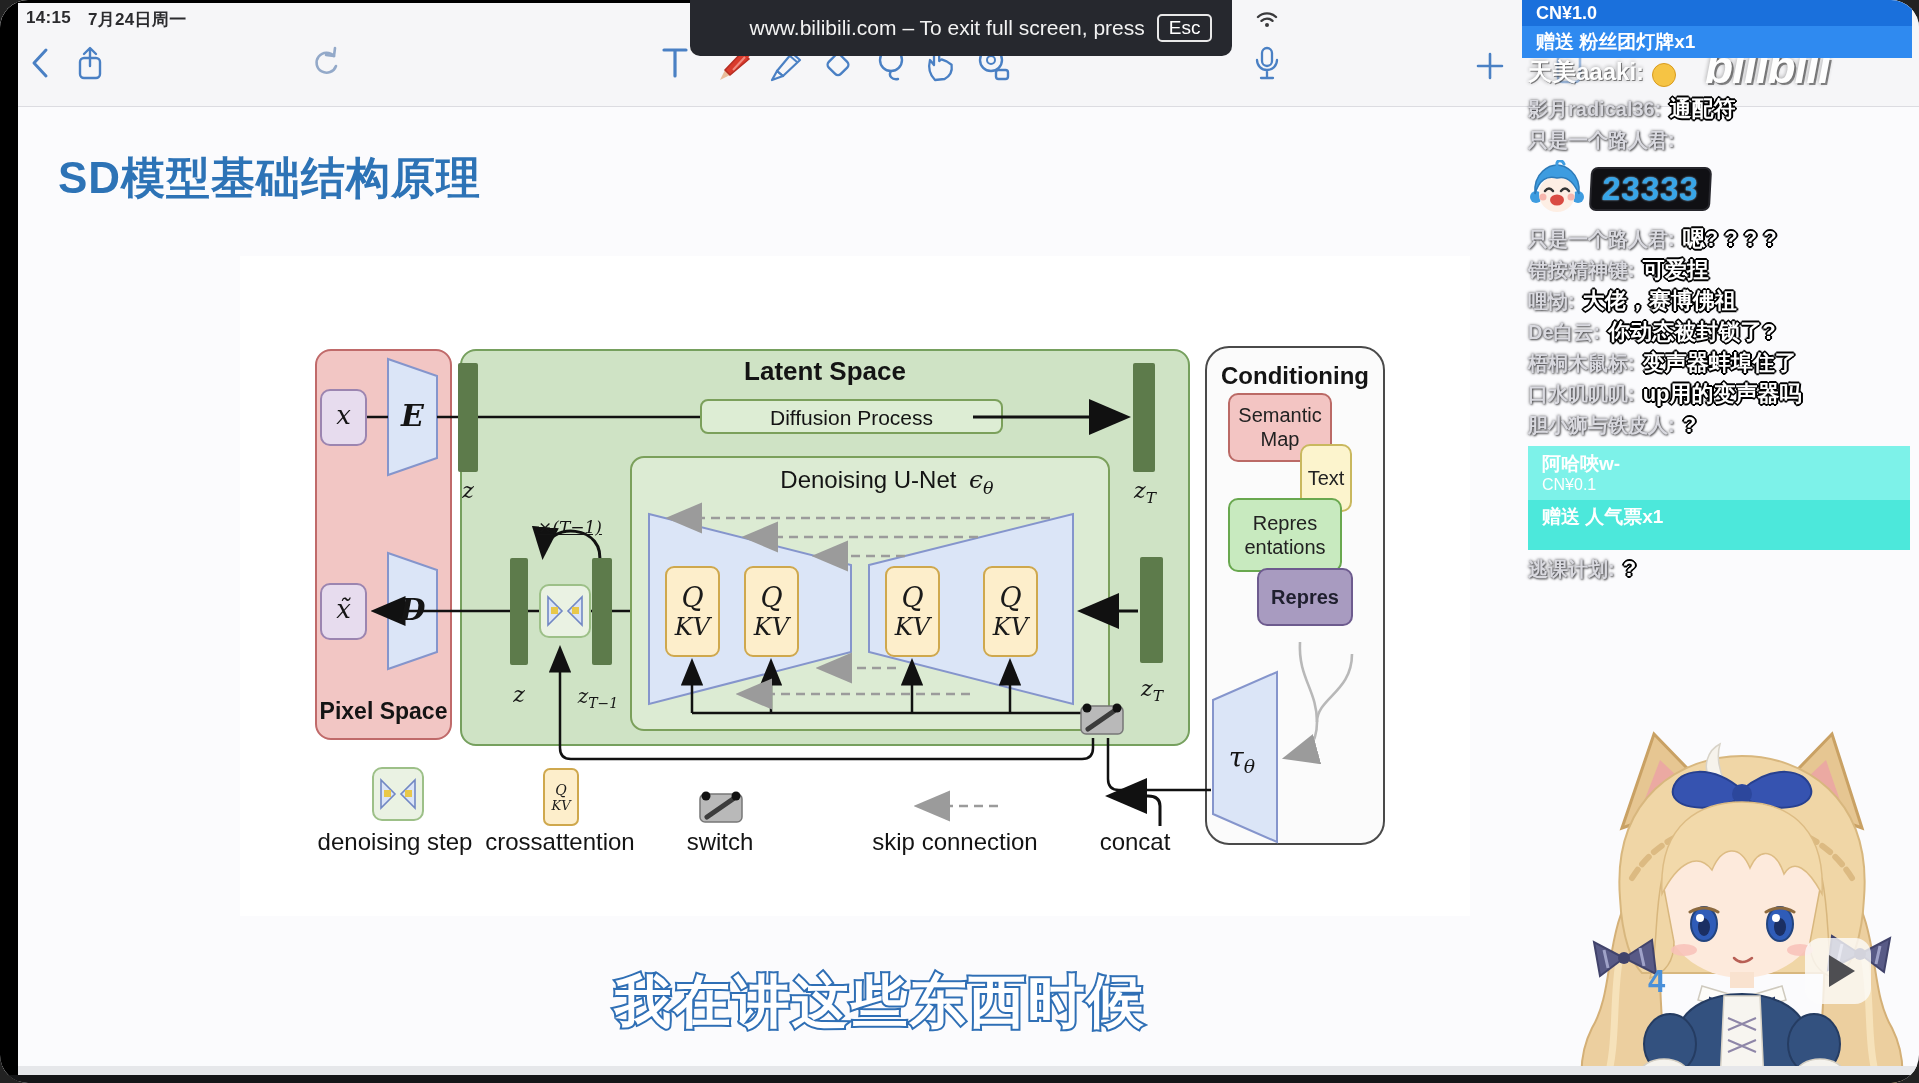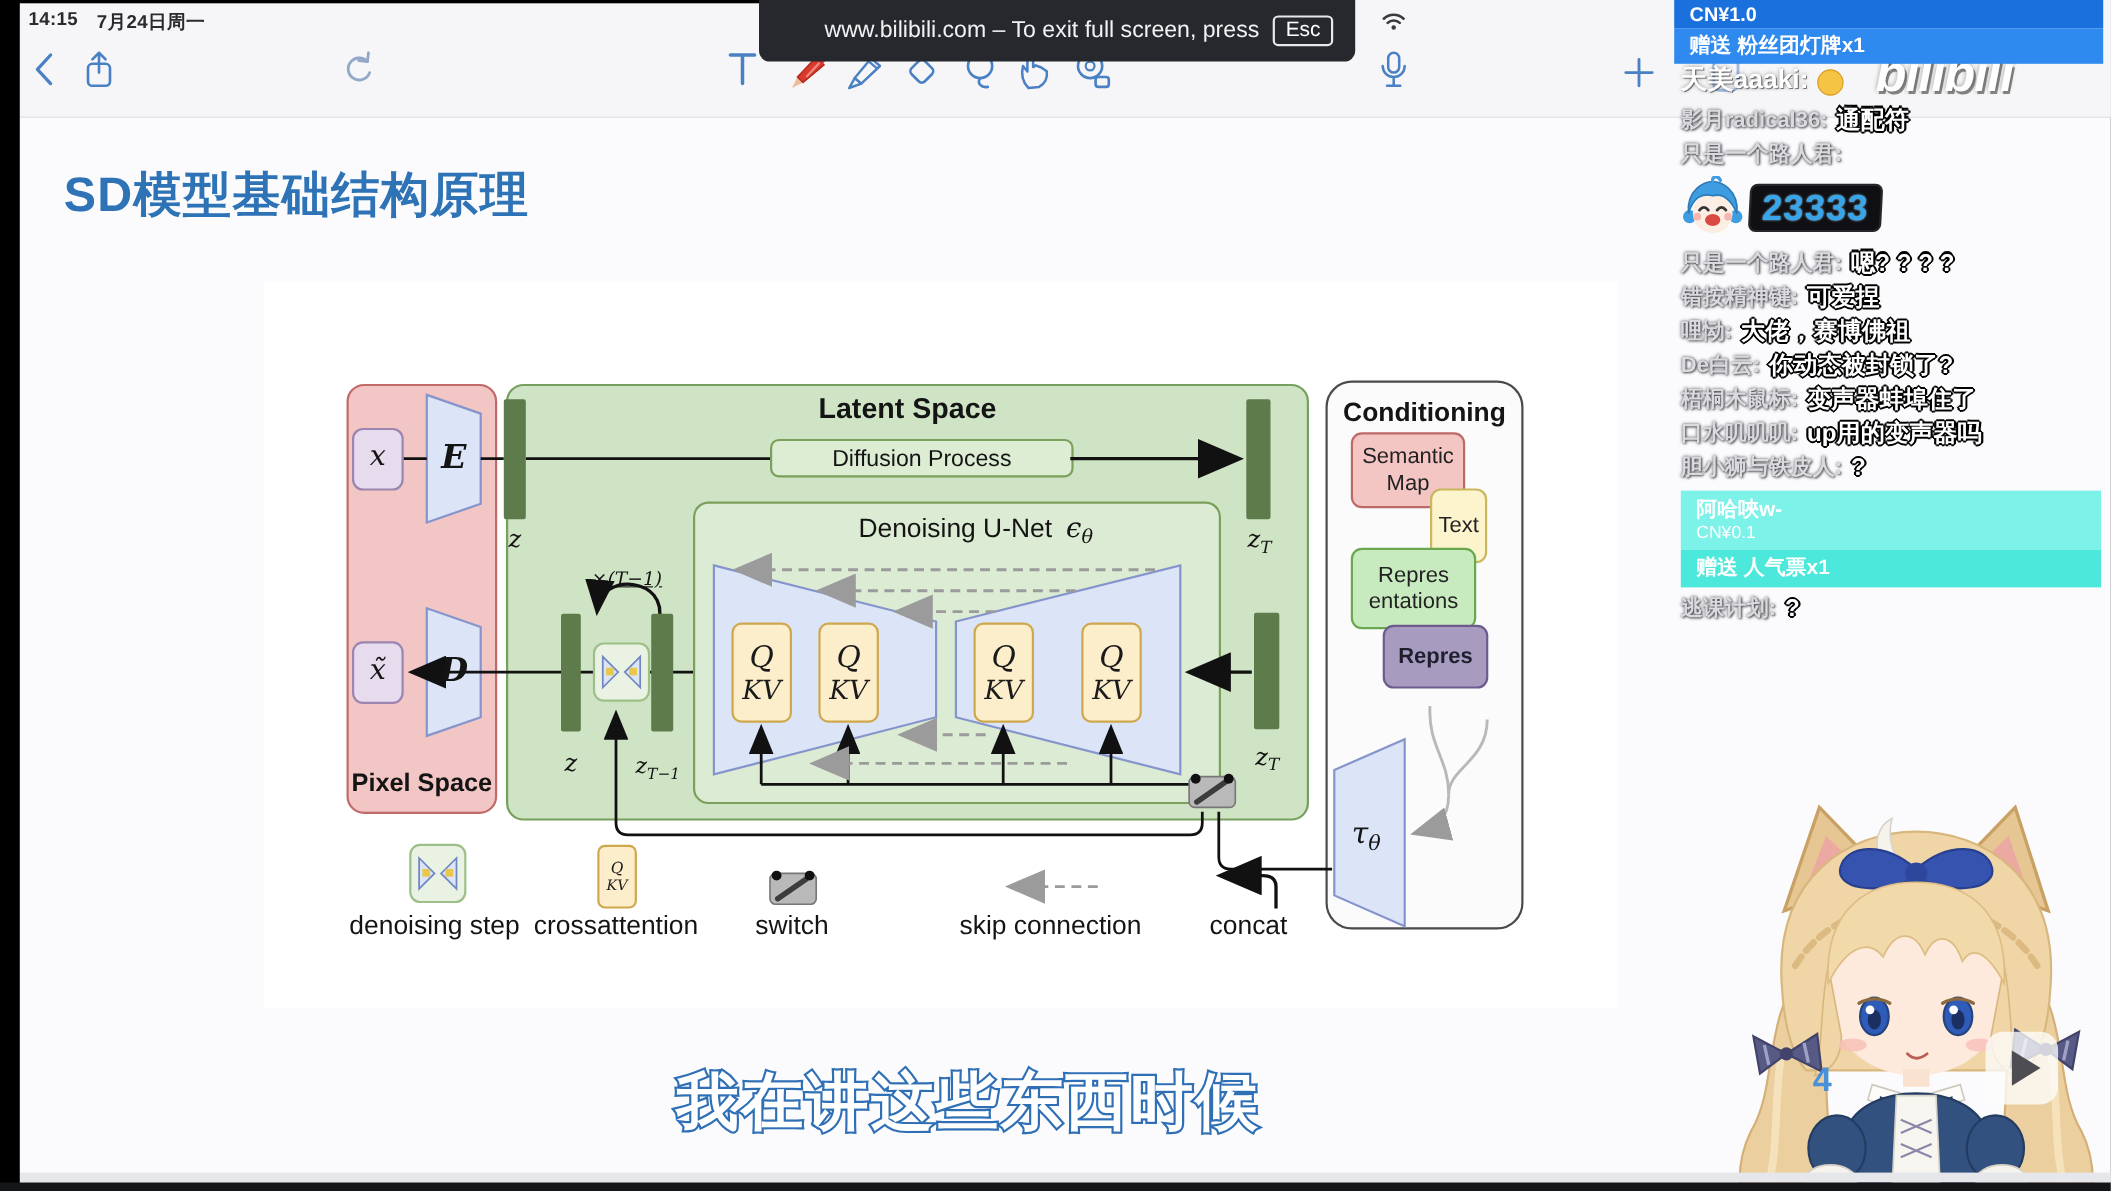--- a/index.html
+++ b/index.html
@@ -1,17 +1,17 @@
 <!DOCTYPE html>
 <html><head>
 <meta charset="utf-8">
 <style>
   html,body{margin:0;padding:0;background:#222;}
   #screen{position:relative;width:1919px;height:1083px;overflow:hidden;background:#fbfbfd;
-          font-family:"Liberation Sans",sans-serif;}
+          font-family:"Liberation Sans",sans-serif;border-radius:28px;}
   .abs{position:absolute;}
   
   #topbar{left:0;top:0;width:1919px;height:106px;background:#f6f6f8;}
   #topedge{left:0;top:0;width:700px;height:3px;background:#000;}
   #leftedge{left:0;top:0;width:18px;height:1083px;background:#000;z-index:40;}
   #botstrip{left:0;top:1066px;width:1919px;height:9px;background:#e6e7ea;z-index:39;}
   #botbar{left:0;top:1075px;width:1919px;height:8px;background:#141517;z-index:40;}
   #divider{left:18px;top:106px;width:1901px;height:1px;background:#dcdce1;}
   .statustxt{top:8px;font-size:17px;font-weight:700;color:#2b2b2e;letter-spacing:.3px;}
   .toolico{top:46px;cursor:pointer;}
@@ -49,21 +49,21 @@
                line-height:32px;padding-left:14px;}
   #emoteRow{display:flex;align-items:center;gap:4px;height:64px;margin:2px 0 3px 0;}
   #emoteBadge{background:#101014;border:2px solid #26262c;border-radius:7px;color:#37a5e8;
               font-weight:900;font-size:33px;letter-spacing:1px;line-height:40px;padding:0 10px;
               transform:skewX(-3deg);text-shadow:0 0 2px #9fd6ff;}
   #giftCyan{width:382px;margin:6px 0 4px 0;}
   #giftCyan .c1{background:#7df2e9;padding:7px 0 6px 14px;}
   #giftCyan .c1 .nm{color:#fff;font-weight:800;font-size:19px;line-height:22px;}
   #giftCyan .c1 .am{color:#fefefe;font-size:16px;line-height:19px;}
   #giftCyan .c2{background:#4ce8db;color:#fff;font-weight:800;font-size:19px;line-height:34px;
-                height:34px;padding-left:14px;}
+                height:50px;padding-left:14px;}
   #wm{left:1528px;top:56px;z-index:9;display:flex;align-items:center;gap:8px;}
   #wm .wmu{color:#fff;font-weight:800;font-size:24px;opacity:.92;
            text-shadow:0 0 4px rgba(0,0,0,.45),1px 1px 0 rgba(0,0,0,.5);}
   .emoji{display:inline-block;width:22px;height:22px;border-radius:50%;background:#f6c444;
          border:1px solid #d89b1e;position:relative;top:3px;}
   #bililogo{left:1705px;top:40px;z-index:9;color:#fff;font-weight:900;font-size:46px;font-style:italic;
             letter-spacing:-1px;opacity:.95;
             text-shadow:0 0 5px rgba(0,0,0,.4),2px 2px 0 rgba(40,40,40,.55);}
   #num4{left:1648px;top:964px;color:#4a90d9;font-size:31px;font-weight:800;z-index:13;}
   #playbtn{left:1805px;top:938px;width:66px;height:66px;border-radius:16px;
@@ -147,21 +147,21 @@
     <span class="esc">Esc</span>
   </div>
 
   <div class="abs" id="pagetitle">SD模型基础结构原理</div>
 
   <div class="abs" id="figure">
 
     <div class="box" style="left:75px;top:93px;width:137px;height:391px;background:#f2c6c4;border:2px solid #c06a6a;border-radius:16px;z-index:1;"></div>
     <div class="box" style="left:220px;top:93px;width:730px;height:397px;background:#cfe3c5;border:2px solid #76a05e;border-radius:16px;z-index:1;"></div>
     <div class="box" style="left:390px;top:200px;width:480px;height:275px;background:#dcebd3;border:2px solid #7ba05b;border-radius:14px;z-index:1;"></div>
-    <div class="box ctr" style="left:460px;top:143px;width:276px;height:35px;background:#ddedd4;border:2px solid #7ba05b;border-radius:8px;font-size:21px;line-height:33px;color:#141414;z-index:1;">Diffusion Process</div>
+    <div class="box ctr" style="left:460px;top:143px;width:303px;height:35px;background:#ddedd4;border:2px solid #7ba05b;border-radius:8px;font-size:21px;line-height:33px;color:#141414;z-index:1;">Diffusion Process</div>
     <div class="box" style="left:965px;top:90px;width:180px;height:499px;background:#fbfbfb;border:2.5px solid #4a4a4a;border-radius:24px;z-index:1;"></div>
     <div class="box" style="left:80px;top:133px;width:47px;height:57px;background:#e7dcee;border:2px solid #9c85b0;border-radius:10px;z-index:2;"></div>
     <div class="box" style="left:80px;top:327px;width:47px;height:57px;background:#e7dcee;border:2px solid #9c85b0;border-radius:10px;z-index:2;"></div>
 
     <div class="box ctr" style="left:988px;top:137px;width:104px;height:69px;background:#f3c5c3;border:2px solid #bb6a66;border-radius:10px;z-index:2;font-size:20px;line-height:24px;padding-top:8px;color:#222;">
       <div>Semantic</div>
       <div>Map</div>
     </div>
     <div class="box ctr" style="left:1060px;top:188px;width:52px;height:68px;background:#fcf4cd;border:2px solid #c9b85e;border-radius:10px;z-index:3;font-size:20px;line-height:64px;color:#222;">Text</div>
     <div class="box ctr" style="left:988px;top:242px;width:114px;height:74px;background:#c8eabf;border:2px solid #69a84f;border-radius:10px;z-index:4;font-size:20px;line-height:24px;padding-top:11px;color:#222;">

